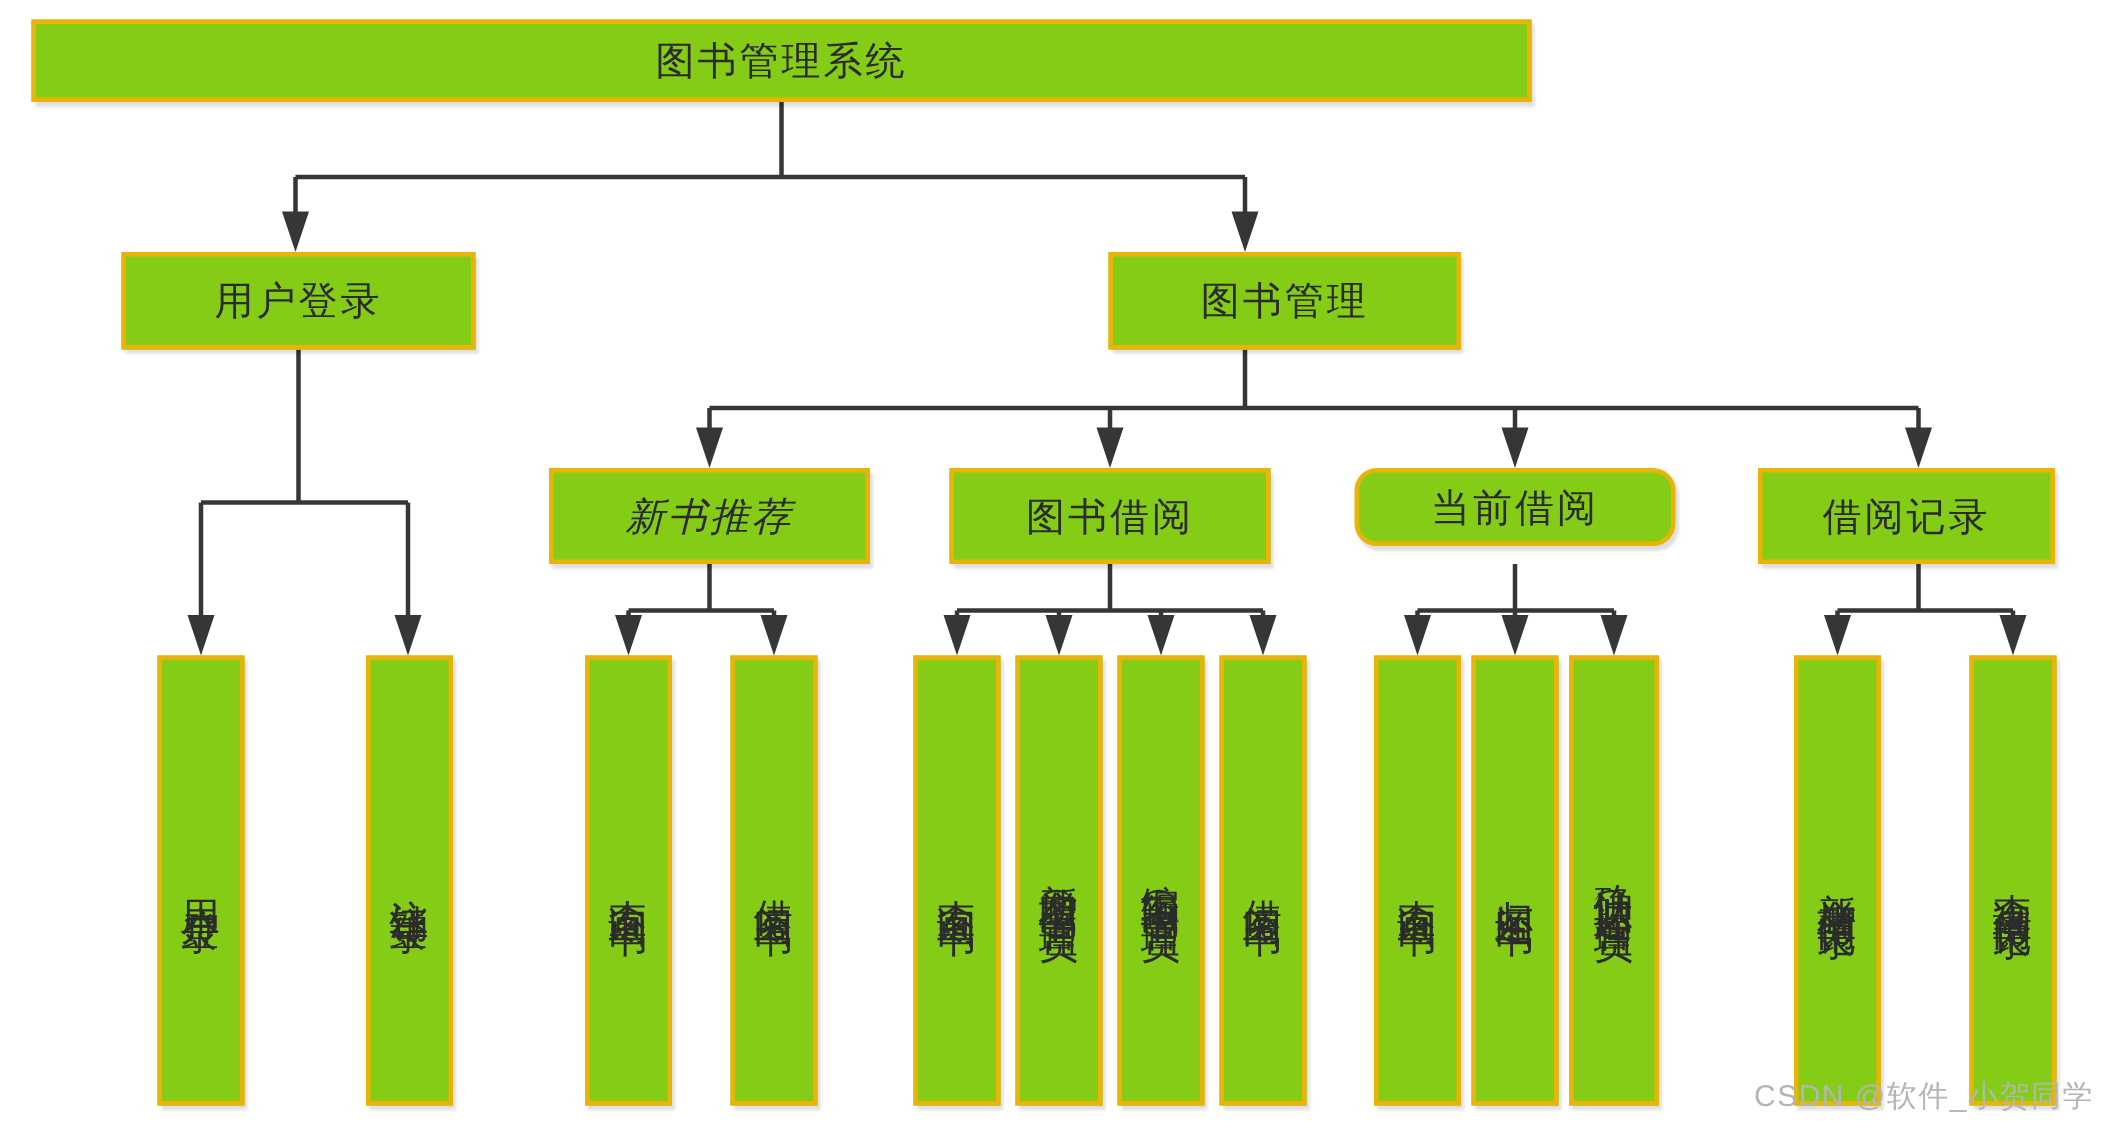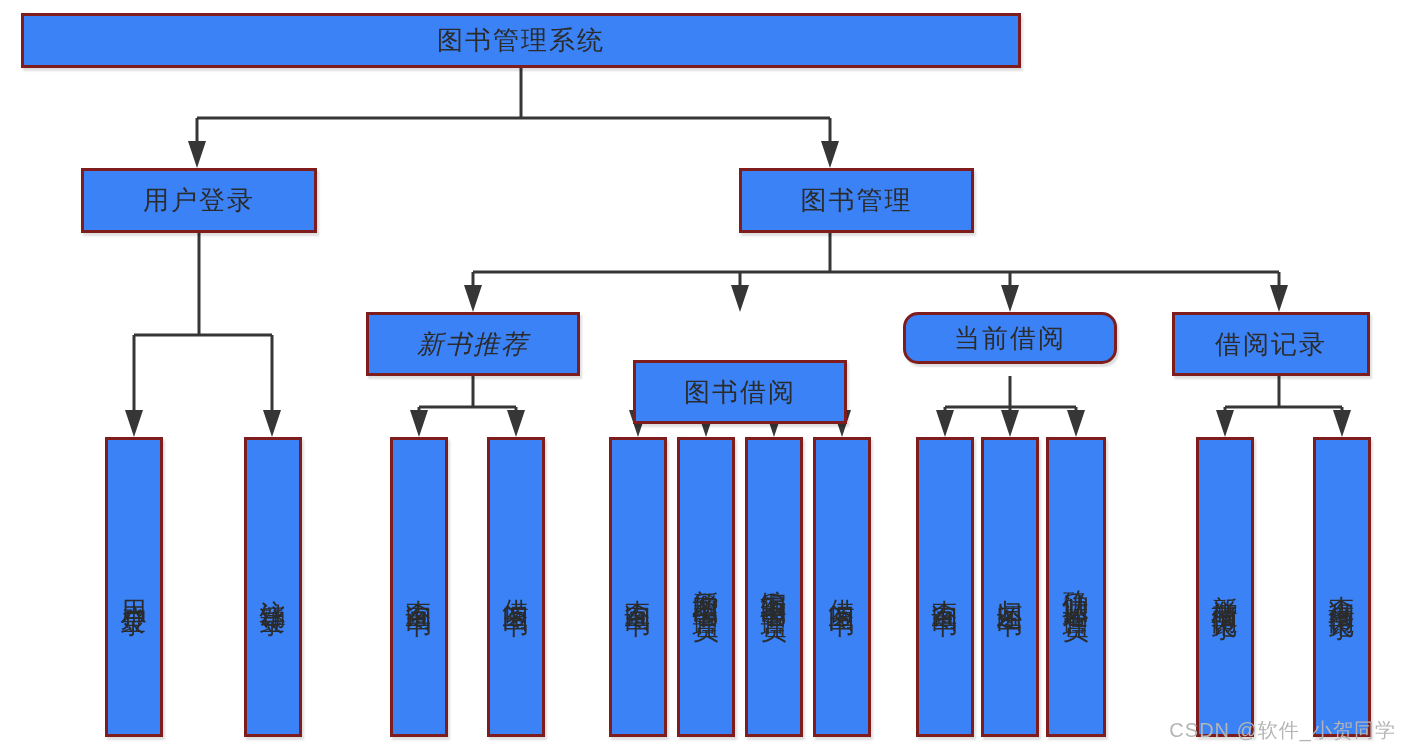--- a/index.html
+++ b/index.html
@@ -8,22 +8,22 @@
     width:1405px;height:747px;
     background:#ffffff;
     font-family:"Liberation Sans","DejaVu Sans",sans-serif;
     color:#2b2b2b;
     overflow:hidden;
   }
   .connectors{position:absolute;left:0;top:0;pointer-events:none;}
   .box{
     position:absolute;
     box-sizing:border-box;
-    background:#3b82f6;
-    border:3px solid #7f1d1d;
+    background:#84cc16;
+    border:3px solid #eab308;
     display:flex;align-items:center;justify-content:center;
     font-size:26px;
     letter-spacing:2px;
     box-shadow:2px 3px 2px rgba(0,0,0,0.13);
     white-space:nowrap;
   }
   .vbox{
     writing-mode:vertical-rl;
     text-orientation:mixed;
     font-size:26px;
@@ -110,21 +110,21 @@
       <polygon points="1333,410 1351,410 1342,437"></polygon>
     </g>
   </svg>
 
   <div class="box" style="left:21px;top:13px;width:1000px;height:55px;">图书管理系统</div>
 
   <div class="box" style="left:81px;top:168px;width:236px;height:65px;">用户登录</div>
   <div class="box" style="left:712px;top:168px;width:235px;height:65px;margin-left:27px;">图书管理</div>
 
   <div class="box" style="left:366px;top:312px;width:214px;height:64px;font-style:italic;">新书推荐</div>
-  <div class="box" style="left:633px;top:312px;width:214px;height:64px;margin-top:48px;">图书借阅</div>
+  <div class="box" style="left:633px;top:312px;width:214px;height:64px;">图书借阅</div>
   <div class="box" style="left:903px;top:312px;width:214px;height:52px;border-radius:15px;">当前借阅</div>
   <div class="box" style="left:1172px;top:312px;width:198px;height:64px;">借阅记录</div>
 
   <div class="box vbox" style="left:105px;top:437px;width:58px;height:300px;">用户登录</div>
   <div class="box vbox" style="left:244px;top:437px;width:58px;height:300px;">注销登录</div>
 
   <div class="box vbox" style="left:390px;top:437px;width:58px;height:300px;">查询图书</div>
   <div class="box vbox" style="left:487px;top:437px;width:58px;height:300px;">借阅图书</div>
 
   <div class="box vbox" style="left:609px;top:437px;width:58px;height:300px;">查询图书</div>

